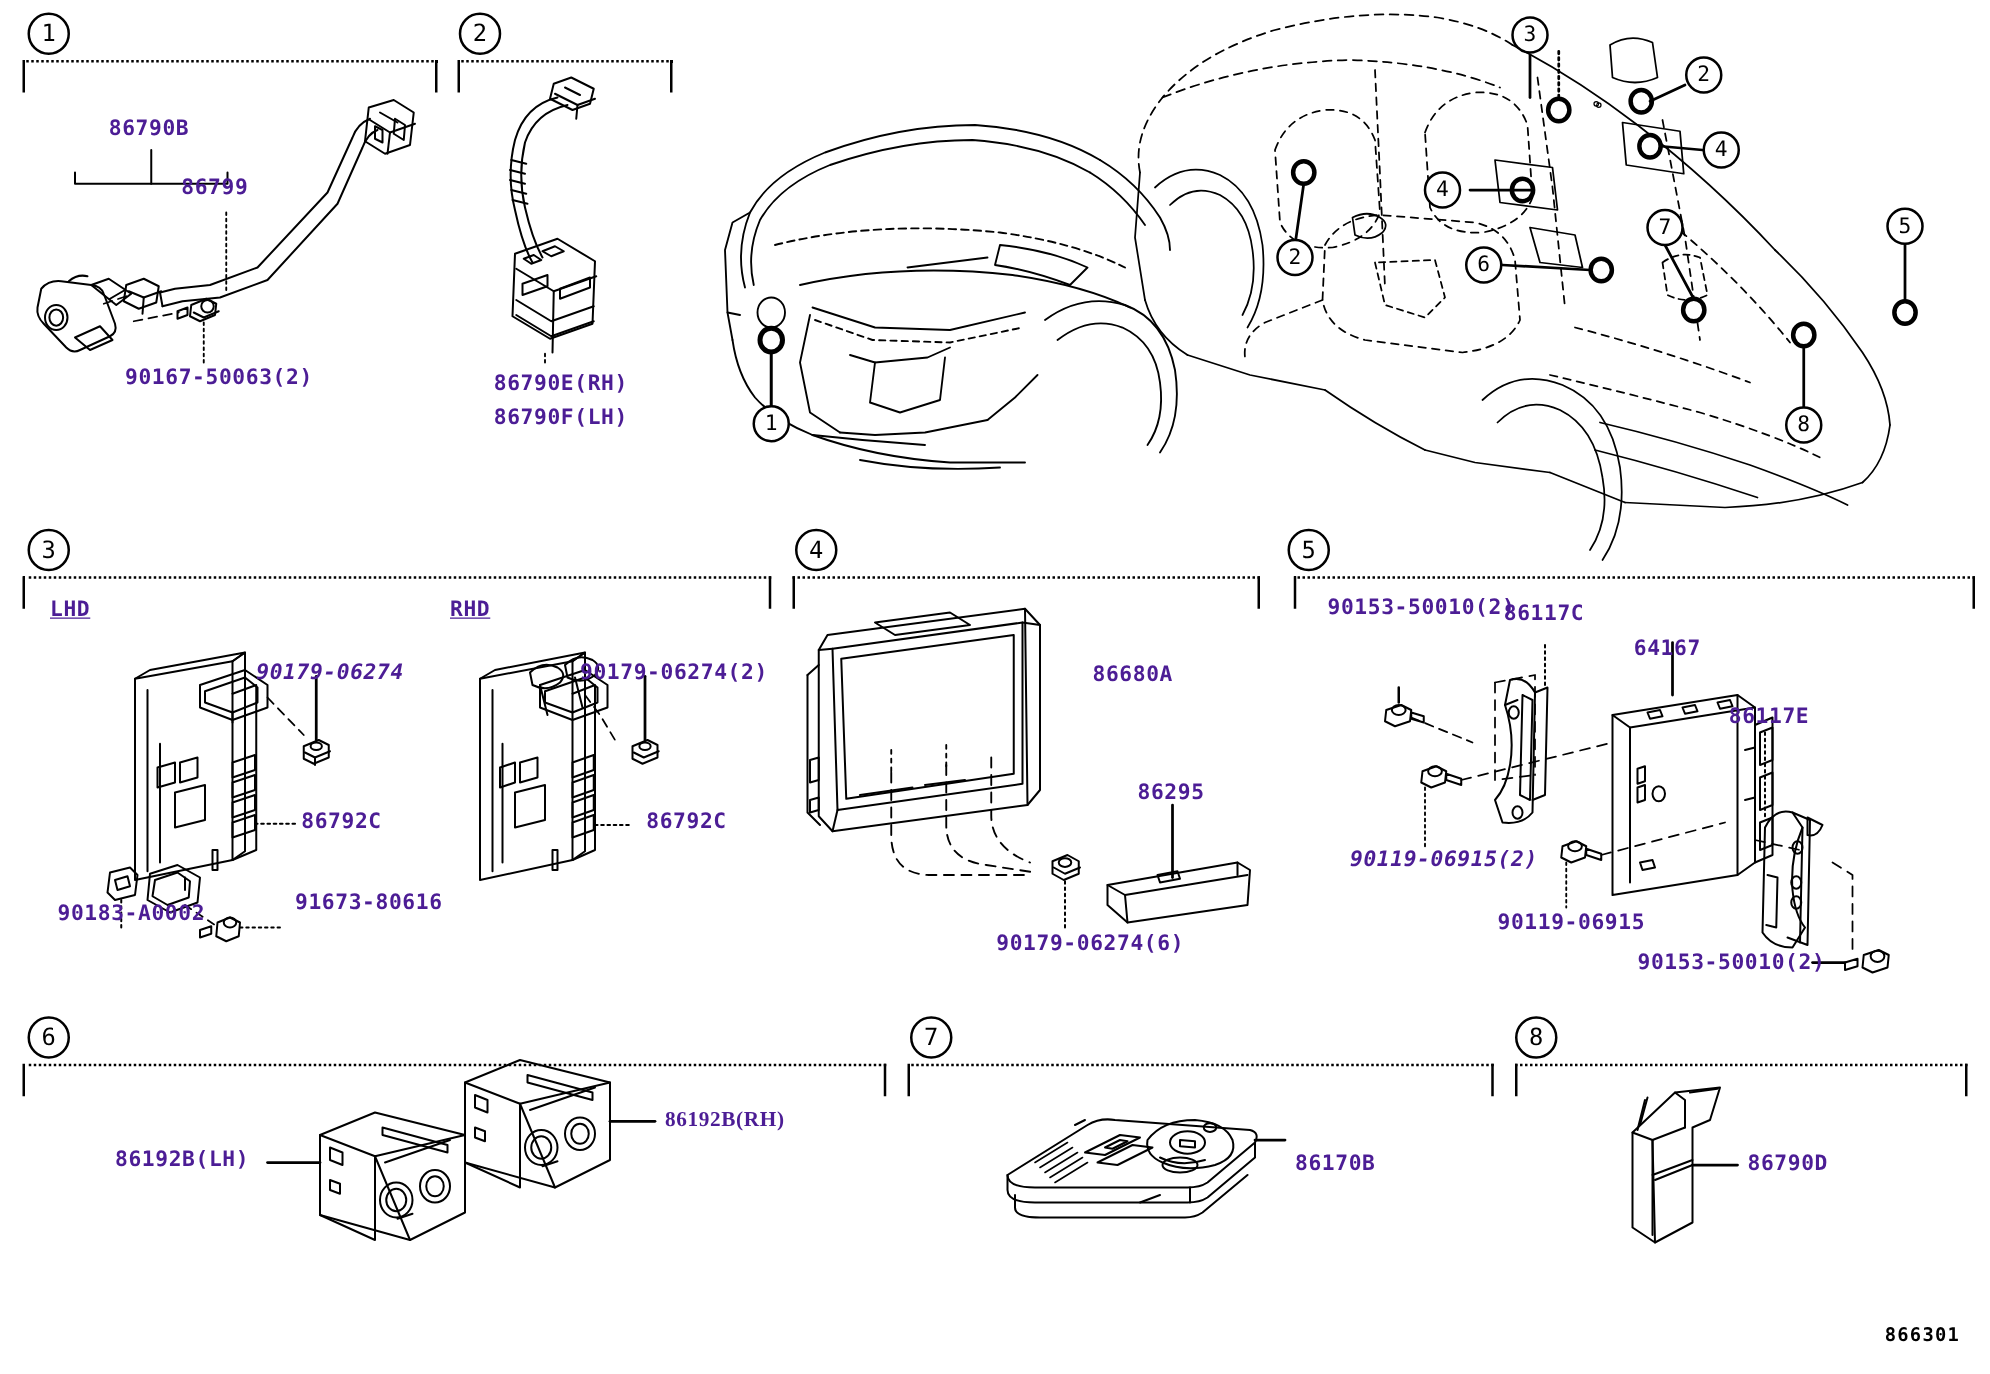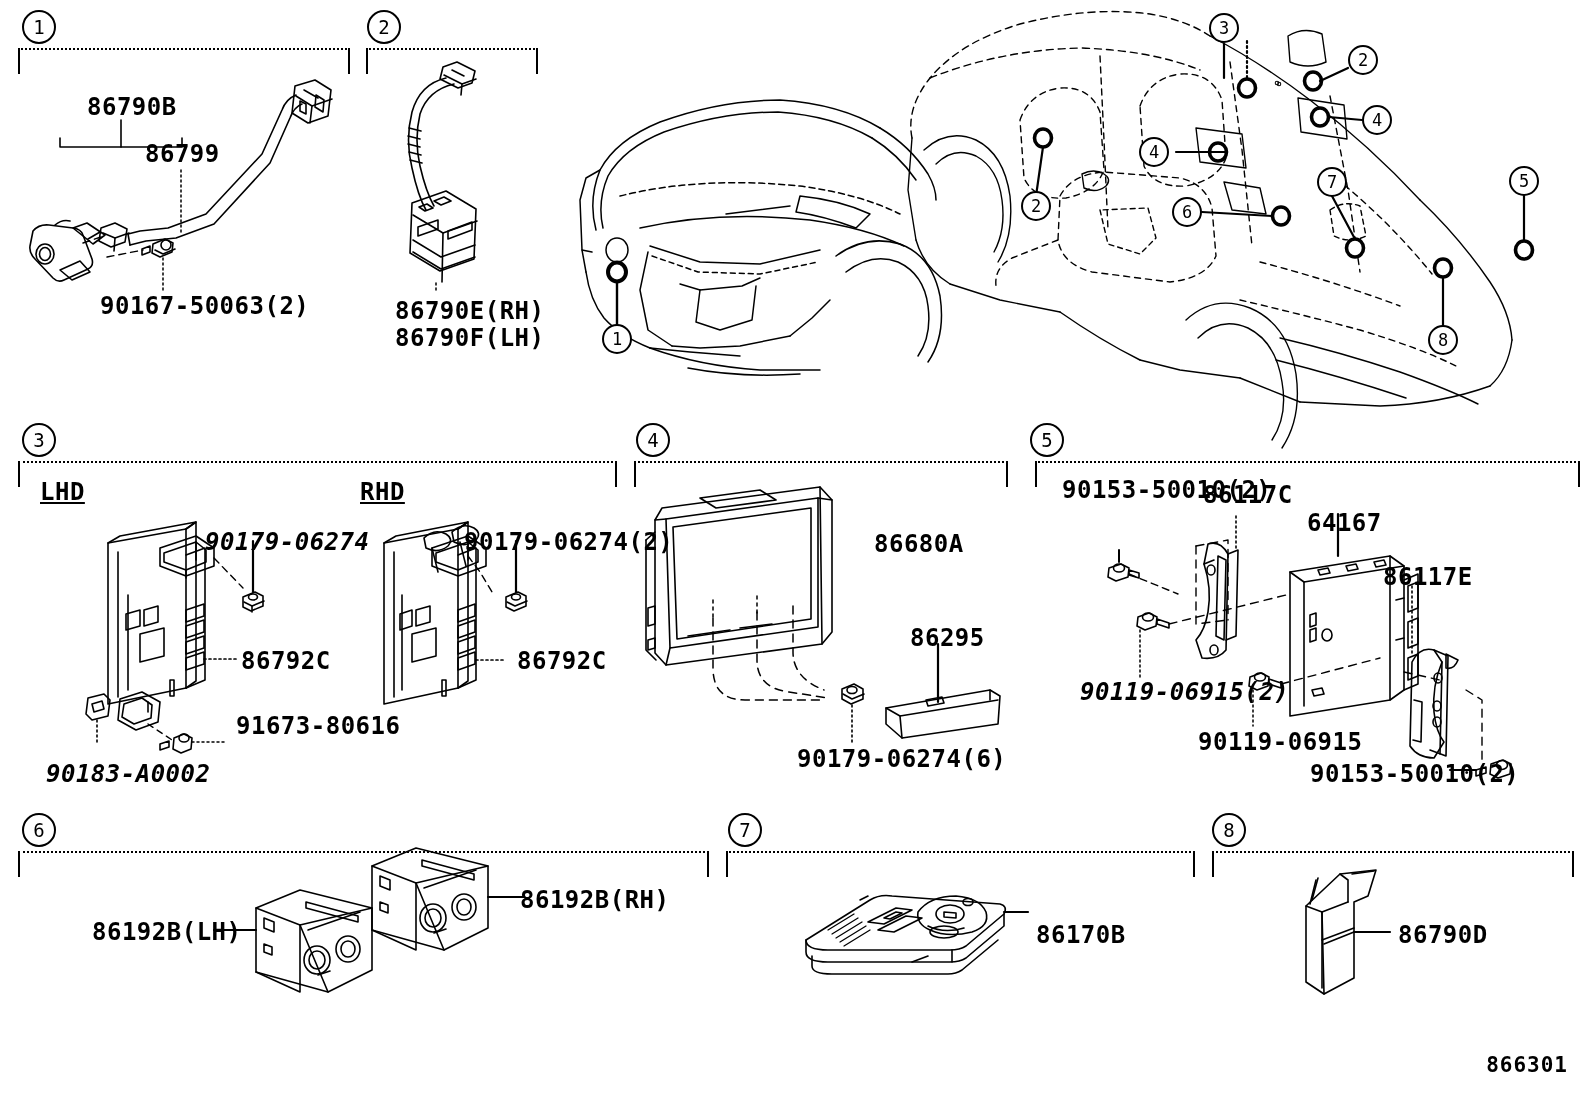--- a/index.html
+++ b/index.html
@@ -7,24 +7,24 @@
   body{
     width:1592px;height:1099px;position:relative;overflow:hidden;
     font-family:"DejaVu Sans Mono","Liberation Mono",monospace;
     color:#000;
   }
   .stage{position:absolute;left:0;top:0;width:1592px;height:1099px;}
   .lbl{
     position:absolute;
     font-family:"DejaVu Sans Mono","Liberation Mono",monospace;
     font-weight:bold;
-    font-size:24px;
+    font-size:17px;
     letter-spacing:0.5px;
     white-space:nowrap;
-    color:#000000;
+    color:#4c1d95;
     line-height:1.18;
   }
   .lbl.ul{text-decoration:underline;}
   .callout{
     position:absolute;
     width:34px;height:34px;
     border:2.2px solid #000;border-radius:50%;
     background:#fff;
     font-family:"DejaVu Sans Mono","Liberation Mono",monospace;
     font-size:19px;font-weight:normal;
@@ -51,21 +51,21 @@
   }
   .bracket .l,.bracket .r{
     position:absolute;top:0;width:0;height:26px;border-left:2px solid #000;
   }
   .bracket .l{left:0;}
   .bracket .r{right:0;}
   svg.art{position:absolute;left:0;top:0;width:1592px;height:1099px;pointer-events:none;}
   .footer{
     position:absolute;right:24px;bottom:22px;
     font-family:"DejaVu Sans Mono","Liberation Mono",monospace;
-    font-weight:bold;font-size:21px;letter-spacing:1px;
+    font-weight:bold;font-size:15px;letter-spacing:1px;
   }
 </style>
 </head>
 <body>
 
 <div class="stage">
 
   <svg class="art" viewBox="0 0 1592 1099">
     <g fill="none" stroke="#000" stroke-width="1.6" stroke-linejoin="round" stroke-linecap="round">
 
@@ -630,37 +630,37 @@
 
   <div class="lbl" style="left:395px;top:297px;">86790E(RH)</div>
   <div class="lbl" style="left:395px;top:324px;">86790F(LH)</div>
 
   <div class="lbl ul" style="left:40px;top:478px;">LHD</div>
   <div class="lbl ul" style="left:360px;top:478px;">RHD</div>
   <div class="lbl" style="left:205px;top:528px;font-style:italic;">90179-06274</div>
   <div class="lbl" style="left:464px;top:528px;">90179-06274(2)</div>
   <div class="lbl" style="left:241px;top:647px;">86792C</div>
   <div class="lbl" style="left:517px;top:647px;">86792C</div>
-  <div class="lbl" style="left:46px;top:760px;font-style:italic;">90183-A0002</div>
+  <div class="lbl" style="left:46px;top:721px;">90183-A0002</div>
   <div class="lbl" style="left:236px;top:712px;">91673-80616</div>
 
   <div class="lbl" style="left:874px;top:530px;">86680A</div>
   <div class="lbl" style="left:910px;top:624px;">86295</div>
   <div class="lbl" style="left:797px;top:745px;">90179-06274(6)</div>
 
   <div class="lbl" style="left:1062px;top:476px;">90153-50010(2)</div>
   <div class="lbl" style="left:1203px;top:481px;">86117C</div>
   <div class="lbl" style="left:1307px;top:509px;">64167</div>
   <div class="lbl" style="left:1383px;top:563px;">86117E</div>
   <div class="lbl" style="left:1080px;top:678px;font-style:italic;">90119-06915(2)</div>
   <div class="lbl" style="left:1198px;top:728px;">90119-06915</div>
   <div class="lbl" style="left:1310px;top:760px;">90153-50010(2)</div>
 
   <div class="lbl" style="left:92px;top:918px;">86192B(LH)</div>
-  <div class="lbl" style="left:520px;top:886px;">86192B(RH)</div>
+  <div class="lbl" style="left:532px;top:886px;font-family:Liberation Serif, serif;">86192B(RH)</div>
 
   <div class="lbl" style="left:1036px;top:901px;margin-top:20px;">86170B</div>
 
   <div class="lbl" style="left:1398px;top:921px;">86790D</div>
 
   <div class="footer">866301</div>
 
 </div>
 
 </body></html>

